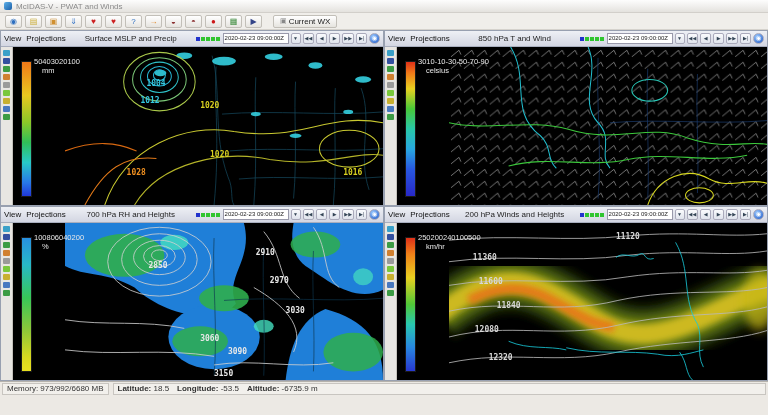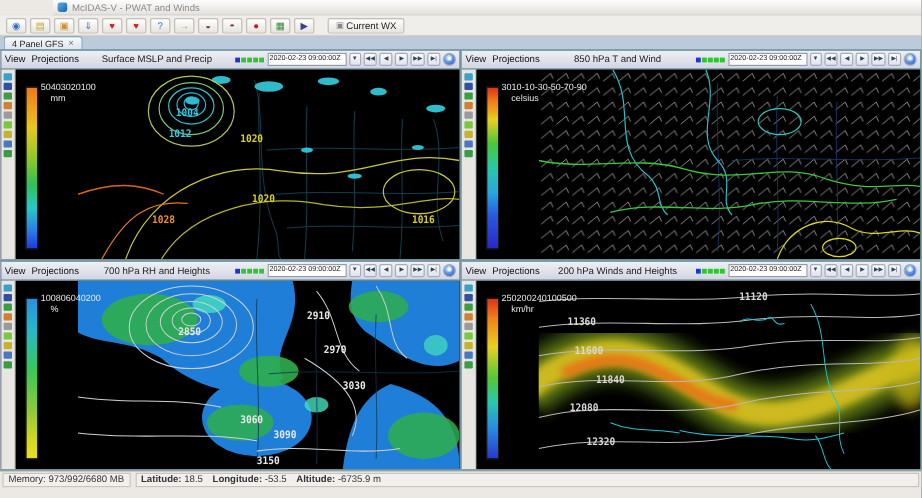--- a/index.html
+++ b/index.html
@@ -1,18 +1,18 @@
 <!DOCTYPE html>
 <html><head>
 <meta charset="utf-8">
 <style>
   html,body{margin:0;padding:0;background:#7a7a7a;font-family:"Liberation Sans",sans-serif;}
   #app{width:768px;height:415px;background:#ece9e4;position:relative;overflow:hidden;box-sizing:border-box;}
   
-  .titlebar{height:12px;background:linear-gradient(#fdfdfd,#e4e2de);display:flex;align-items:center;padding:0 4px;gap:4px;border-bottom:1px solid #d2cfca;margin-left:44px;}
+  .titlebar{height:12px;background:linear-gradient(#fdfdfd,#e4e2de);display:flex;align-items:center;padding:0 4px;gap:4px;border-bottom:1px solid #d2cfca;}
   .ticon{width:8px;height:8px;background:linear-gradient(135deg,#5db0e8,#1c5fa8);border-radius:2px;flex:0 0 auto;}
   .ttext{font-size:8px;color:#8a8a8a;white-space:nowrap;}
   
   .menubar{height:12px;display:flex;align-items:center;padding:0 3px;background:#f4f2ef;border-bottom:1px solid #dddbd6;}
   .menu{font-size:9px;color:#1c1c1c;padding:0 6px;line-height:12px;cursor:default;}
   
   .toolbar{height:16px;display:flex;align-items:center;gap:3px;padding:0 5px;background:#f0eeea;border-bottom:1px solid #d5d2cc;}
   .tbtn{width:17px;height:13px;font-size:8px;line-height:11px;text-align:center;background:linear-gradient(#ffffff,#e6e4df);border:1px solid #c2bfb8;border-radius:2px;padding:0;cursor:pointer;}
   .tb0{color:#2d6fc0}.tb1{color:#c8a828}.tb2{color:#d09030}.tb3{color:#3a78c8}
   .tb4,.tb5{color:#cc2222}.tb6{color:#2d6fc0}.tb7{color:#e08828}
@@ -85,26 +85,20 @@
     <button class="tbtn tb9"><span>◓</span></button>
     <button class="tbtn tb10"><span>●</span></button>
     <button class="tbtn tb11"><span>▦</span></button>
     <button class="tbtn tb12"><span>▶</span></button>
     <button class="currentwx">
       <span class="cwx-icon">▣</span>
       <span>Current WX</span>
     </button>
   </div>
 
-  <div class="tabbar">
-    <div class="tab">
-      <span>4 Panel GFS</span>
-      <span class="tabclose">×</span>
-    </div>
-  </div>
 
   <div class="panels">
 
     <div class="panel">
       <div class="phead">
         <span class="pmenu">View</span>
         <span class="pmenu">Projections</span>
         <span class="ptitle">Surface MSLP and Precip</span>
         <span class="pctrls">
           <span class="loopsq">

